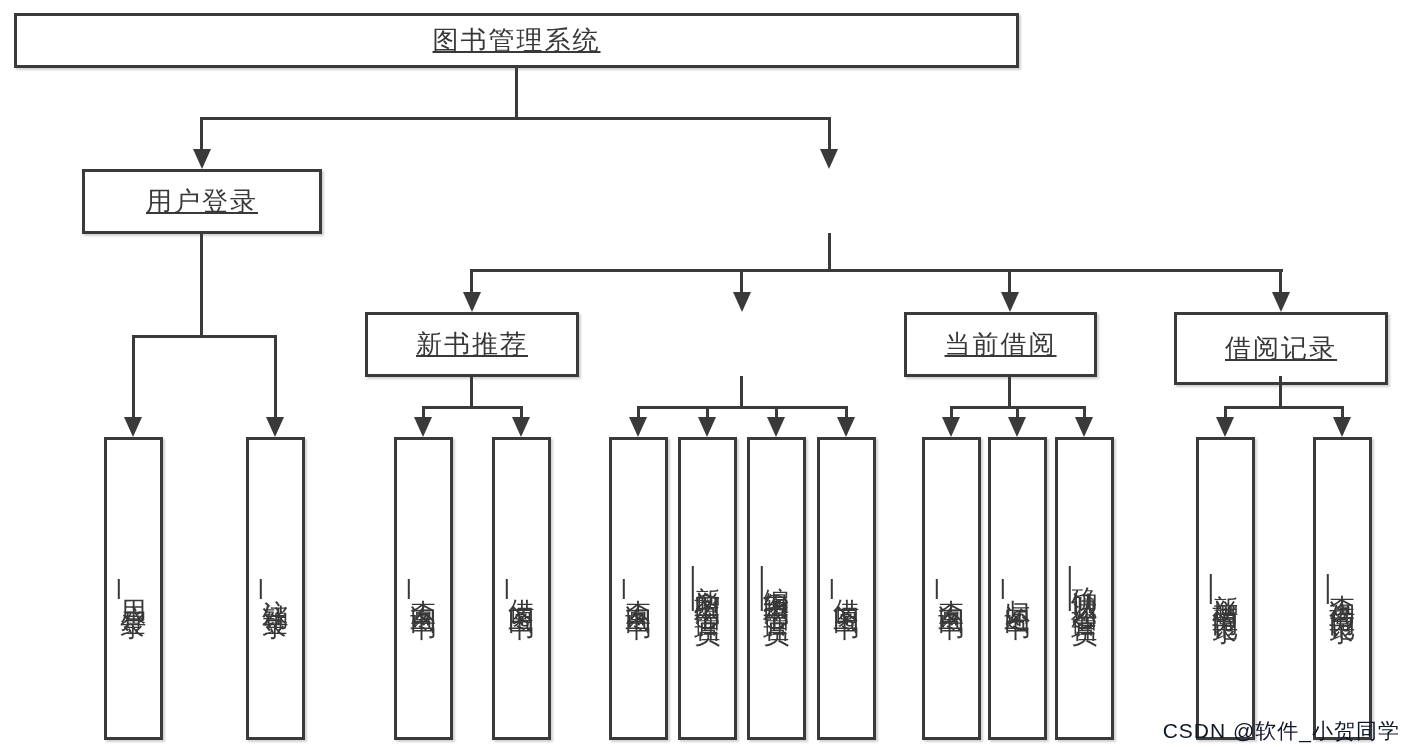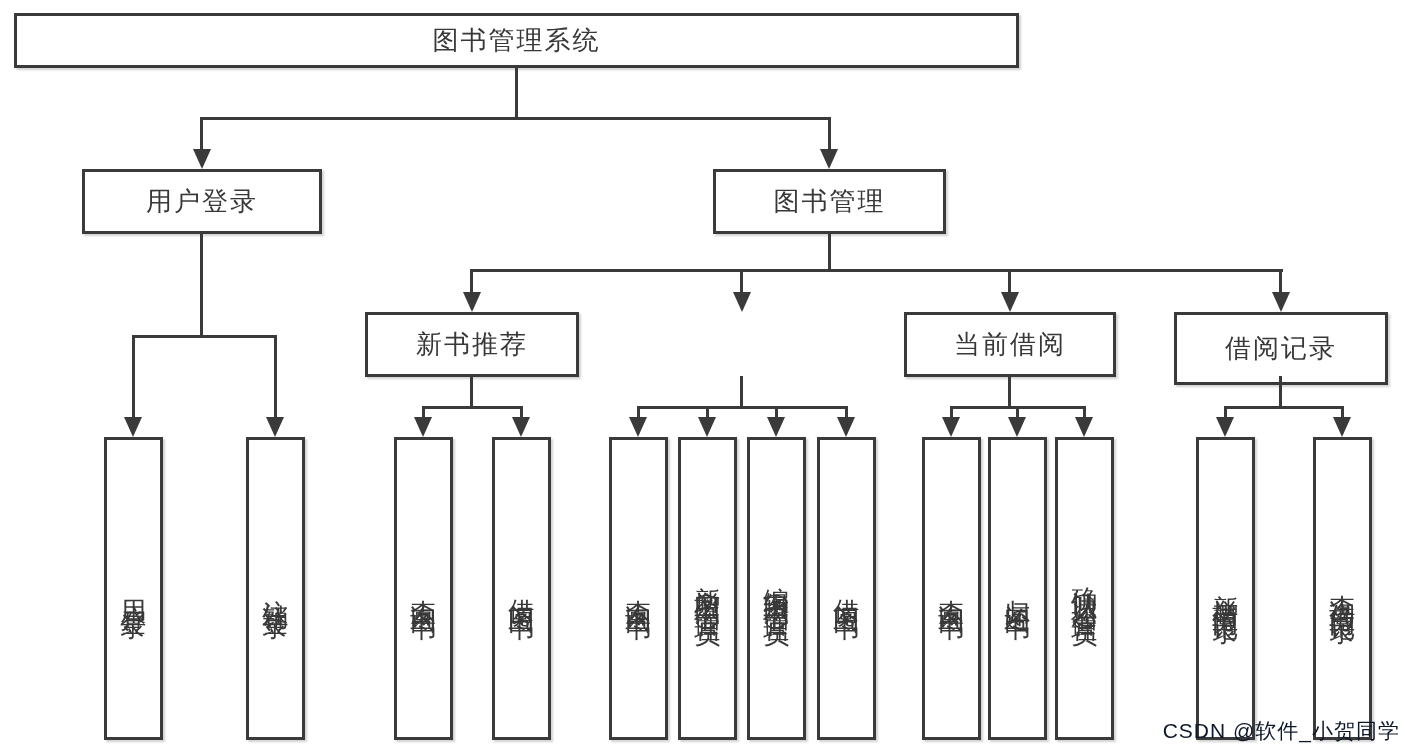--- a/index.html
+++ b/index.html
@@ -14,20 +14,21 @@
   .box {
     position: absolute;
     box-sizing: border-box;
     border: 3px solid #3a3a3a;
     background: #ffffff;
     color: #383838;
     display: flex;
     align-items: center;
     justify-content: center;
     box-shadow: 2px 2px 2px rgba(0,0,0,0.18);
+    text-decoration: underline;
   }
   .hbox {
     font-size: 26px;
     letter-spacing: 2px;
     white-space: nowrap;
   }
   .vbox {
     writing-mode: vertical-rl;
     text-orientation: mixed;
     font-size: 26px;
@@ -62,35 +63,34 @@
   <div class="box hbox" style="left:14px;top:13px;width:1005px;height:55px">图书管理系统</div>
 
   <div class="vline" style="left:515px;top:68px;height:52px"></div>
   <div class="hline" style="left:200px;top:117px;width:631px"></div>
   <div class="vline" style="left:200px;top:117px;height:35px"></div>
   <div class="arrow" style="left:193px;top:149px"></div>
   <div class="vline" style="left:828px;top:117px;height:35px"></div>
   <div class="arrow" style="left:820px;top:149px"></div>
 
   <div class="box hbox" style="left:82px;top:169px;width:240px;height:65px">用户登录</div>
-  <div class="box hbox" style="left:713px;top:169px;width:233px;height:65px">图书管理</div>
 
   <div class="vline" style="left:828px;top:233px;height:38px"></div>
   <div class="hline" style="left:470px;top:269px;width:813px"></div>
   <div class="vline" style="left:470px;top:269px;height:26px"></div>
   <div class="arrow" style="left:463px;top:292px"></div>
   <div class="vline" style="left:740px;top:269px;height:26px"></div>
   <div class="arrow" style="left:733px;top:292px"></div>
   <div class="vline" style="left:1008px;top:269px;height:26px"></div>
   <div class="arrow" style="left:1001px;top:292px"></div>
   <div class="vline" style="left:1279px;top:269px;height:26px"></div>
   <div class="arrow" style="left:1272px;top:292px"></div>
 
   <div class="box hbox" style="left:365px;top:312px;width:214px;height:65px">新书推荐</div>
-  <div class="box hbox" style="left:904px;top:312px;width:212px;height:65px">当前借阅</div>
+  <div class="box hbox" style="left:904px;top:312px;width:193px;height:65px">当前借阅</div>
   <div class="box hbox" style="left:1174px;top:312px;width:214px;height:73px">借阅记录</div>
 
   <div class="vline" style="left:200px;top:233px;height:104px"></div>
   <div class="hline" style="left:132px;top:335px;width:145px"></div>
   <div class="vline" style="left:132px;top:335px;height:85px"></div>
   <div class="arrow" style="left:124px;top:417px"></div>
   <div class="vline" style="left:274px;top:335px;height:85px"></div>
   <div class="arrow" style="left:266px;top:417px"></div>
 
   <div class="vline" style="left:470px;top:376px;height:32px"></div>

